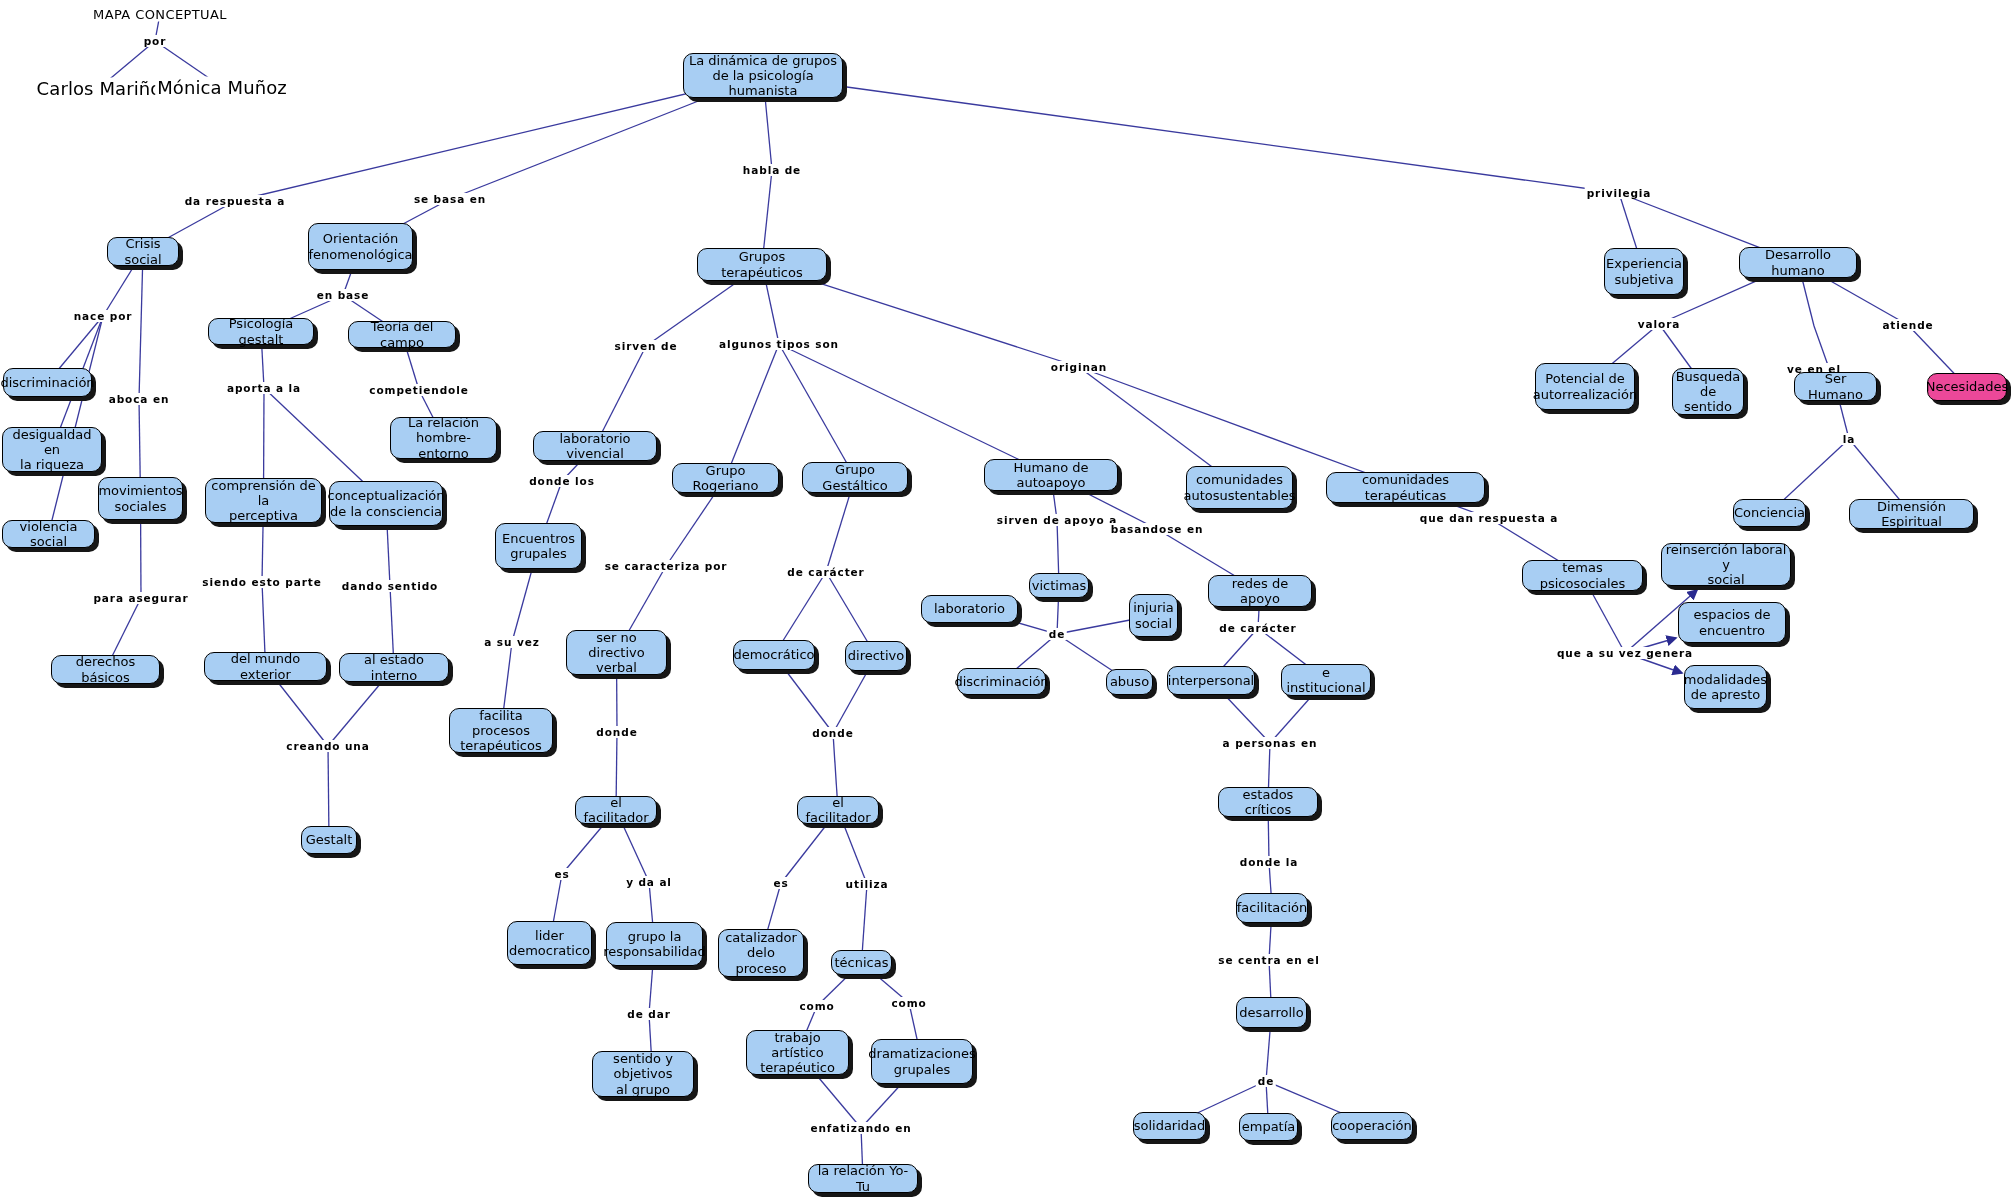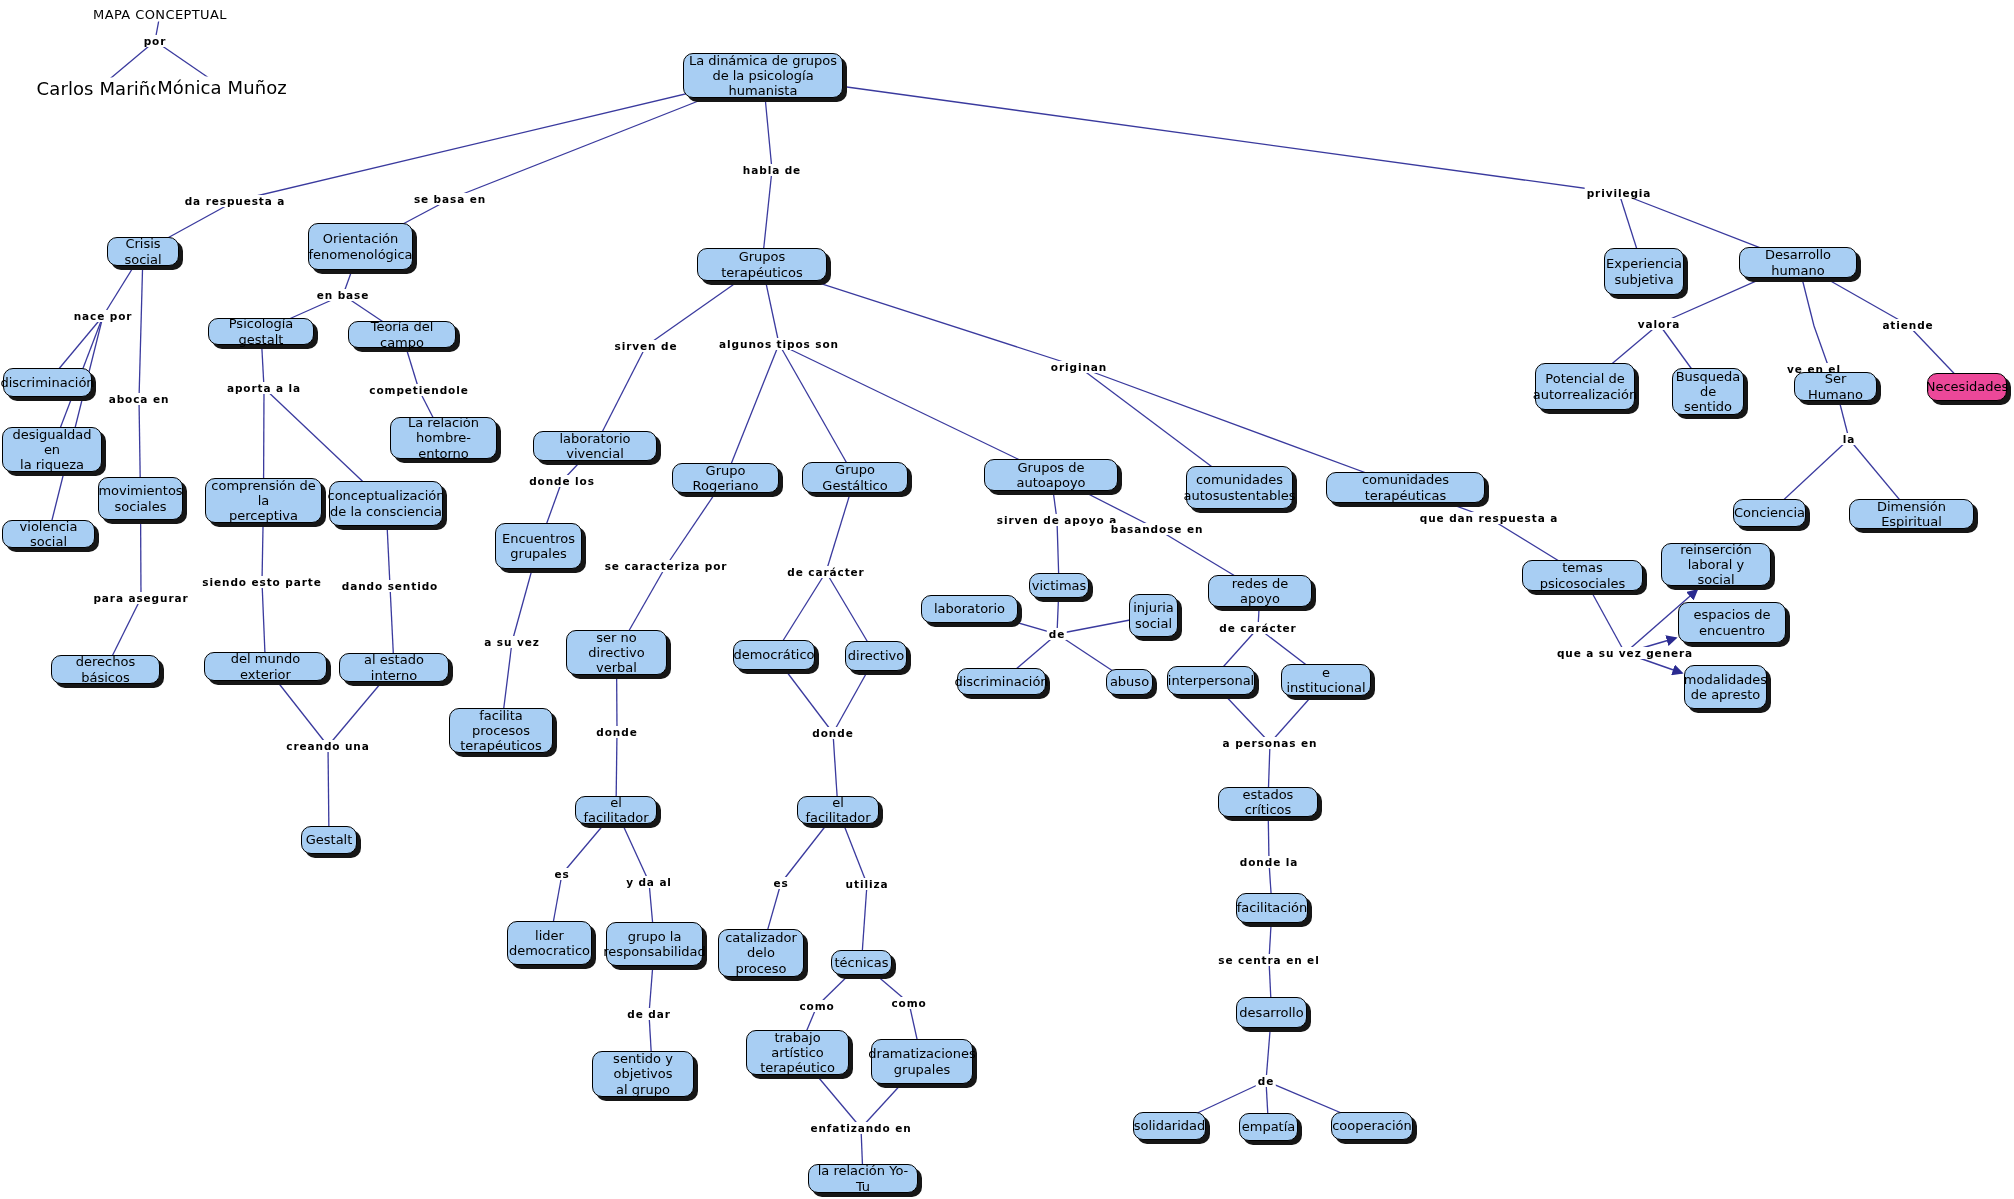--- a/index.html
+++ b/index.html
@@ -238,21 +238,21 @@
       <div class="concept-node" style="left: 845px; top: 641px; width: 62px; height: 30px; background: rgb(168, 206, 243);">directivo</div>
       <div class="concept-node" style="left: 797px; top: 796px; width: 82px; height: 28px; background: rgb(168, 206, 243);">el facilitador</div>
       <div class="concept-node" style="left: 718px; top: 929px; width: 86px; height: 48px; background: rgb(168, 206, 243);">catalizador
 delo proceso</div>
       <div class="concept-node" style="left: 831px; top: 950px; width: 61px; height: 25px; background: rgb(168, 206, 243);">técnicas</div>
       <div class="concept-node" style="left: 746px; top: 1030px; width: 103px; height: 45px; background: rgb(168, 206, 243);">trabajo artístico
 terapéutico</div>
       <div class="concept-node" style="left: 871px; top: 1039px; width: 102px; height: 45px; background: rgb(168, 206, 243);">dramatizaciones
 grupales</div>
       <div class="concept-node" style="left: 808px; top: 1164px; width: 110px; height: 29px; background: rgb(168, 206, 243);">la relación Yo-Tu</div>
-      <div class="concept-node" style="left: 984px; top: 459px; width: 134px; height: 32px; background: rgb(168, 206, 243);">Grupos de autoapoyo</div>
+      <div class="concept-node" style="left: 984px; top: 459px; width: 134px; height: 32px; background: rgb(168, 206, 243);">Humano de autoapoyo</div>
       <div class="concept-node" style="left: 1029px; top: 573px; width: 60px; height: 25px; background: rgb(168, 206, 243);">victimas</div>
       <div class="concept-node" style="left: 921px; top: 595px; width: 97px; height: 28px; background: rgb(168, 206, 243);">laboratorio</div>
       <div class="concept-node" style="left: 1129px; top: 594px; width: 49px; height: 43px; background: rgb(168, 206, 243);">injuria
 social</div>
       <div class="concept-node" style="left: 957px; top: 668px; width: 89px; height: 27px; background: rgb(168, 206, 243);">discriminación</div>
       <div class="concept-node" style="left: 1106px; top: 669px; width: 47px; height: 26px; background: rgb(168, 206, 243);">abuso</div>
       <div class="concept-node" style="left: 1186px; top: 466px; width: 107px; height: 43px; background: rgb(168, 206, 243);">comunidades
 autosustentables</div>
       <div class="concept-node" style="left: 1326px; top: 472px; width: 159px; height: 31px; background: rgb(168, 206, 243);">comunidades terapéuticas</div>
       <div class="concept-node" style="left: 1208px; top: 575px; width: 104px; height: 32px; background: rgb(168, 206, 243);">redes de apoyo</div>
@@ -269,20 +269,20 @@
       <div class="concept-node" style="left: 1739px; top: 247px; width: 118px; height: 31px; background: rgb(168, 206, 243);">Desarrollo humano</div>
       <div class="concept-node" style="left: 1535px; top: 363px; width: 100px; height: 47px; background: rgb(168, 206, 243);">Potencial de
 autorrealización</div>
       <div class="concept-node" style="left: 1672px; top: 368px; width: 72px; height: 47px; background: rgb(168, 206, 243);">Busqueda
 de sentido</div>
       <div class="concept-node" style="left: 1794px; top: 372px; width: 83px; height: 29px; background: rgb(168, 206, 243);">Ser Humano</div>
       <div class="concept-node" style="left: 1927px; top: 373px; width: 80px; height: 28px; background: #ec4899;">Necesidades</div>
       <div class="concept-node" style="left: 1733px; top: 499px; width: 73px; height: 28px; background: rgb(168, 206, 243);">Conciencia</div>
       <div class="concept-node" style="left: 1849px; top: 499px; width: 125px; height: 30px; background: rgb(168, 206, 243);">Dimensión Espiritual</div>
       <div class="concept-node" style="left: 1522px; top: 560px; width: 121px; height: 31px; background: rgb(168, 206, 243);">temas psicosociales</div>
-      <div class="concept-node" style="left: 1661px; top: 543px; width: 110px; height: 43px; background: rgb(168, 206, 243);">reinserción laboral y
+      <div class="concept-node" style="left: 1661px; top: 543px; width: 130px; height: 43px; background: rgb(168, 206, 243);">reinserción laboral y
 social</div>
       <div class="concept-node" style="left: 1678px; top: 602px; width: 108px; height: 41px; background: rgb(168, 206, 243);">espacios de
 encuentro</div>
       <div class="concept-node" style="left: 1684px; top: 665px; width: 83px; height: 44px; background: rgb(168, 206, 243);">modalidades
 de apresto</div>
     </div>
 </div>
 
 </body></html>

